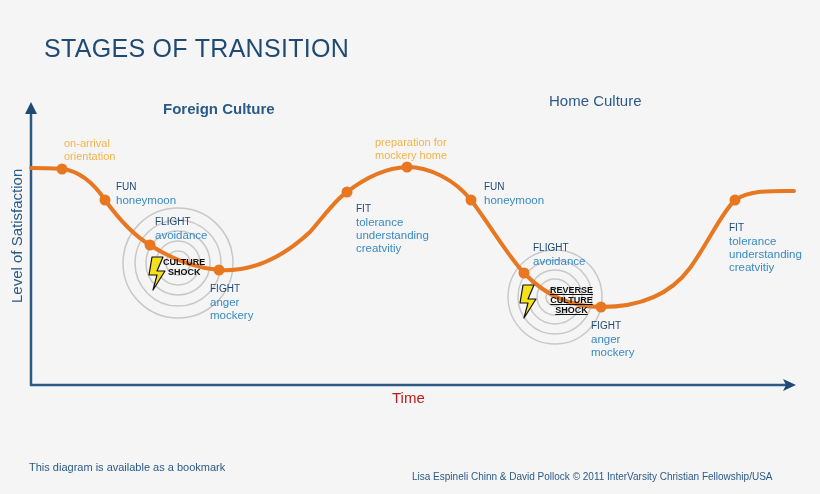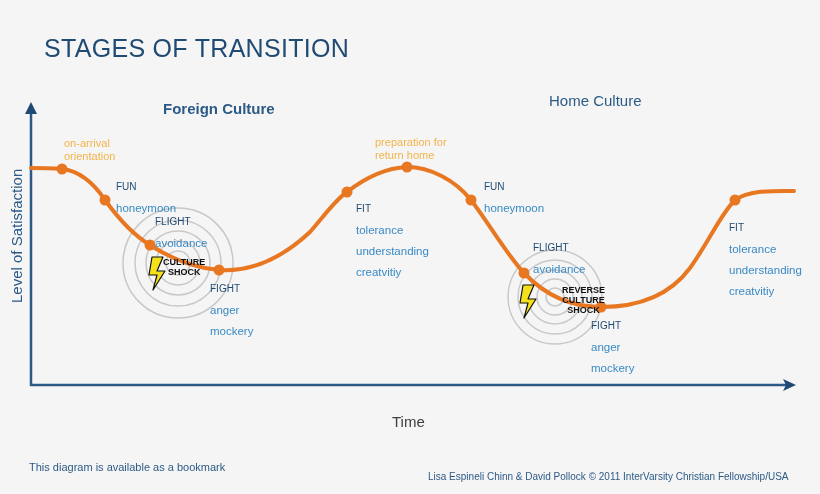--- a/index.html
+++ b/index.html
@@ -2,26 +2,26 @@
 <html><head>
 <meta charset="utf-8">
 <style>
   html, body { margin: 0; padding: 0; }
   body { width: 820px; height: 494px; background: #f5f5f5; position: relative; overflow: hidden; font-family: "Liberation Sans", sans-serif; }
   .abs { position: absolute; white-space: nowrap; }
   .title { left: 44px; top: 34px; font-size: 25px; color: #1f4a73; letter-spacing: 0.3px; }
   .section { font-size: 15px; color: #2c5a86; }
   .orange-lbl { font-size: 11px; color: #f2b44a; line-height: 13px; }
   .stage { font-size: 10px; color: #1f4a73; line-height: 15px; }
-  .sub { font-size: 11.5px; color: #3a8ac4; line-height: 13px; margin-top: 8px; }
+  .sub { font-size: 11.5px; color: #3a8ac4; line-height: 13px; }
   .axis-y-label { font-size: 15px; color: #2c5a86; transform: rotate(-90deg); transform-origin: left top; left: 8px; top: 303px; }
-  .time { font-size: 15px; color: #404040; margin-top: 24px; }
+  .time { font-size: 15px; color: #b91c1c; }
   .note { font-size: 10.5px; color: #2c5a86; line-height: 15px; }
   .small { font-size: 11px; color: #2c5a86; line-height: 11px; }
-  .credit { font-size: 10px; color: #2c5a86; margin-left: 16px; }
+  .credit { font-size: 10px; color: #2c5a86; }
   svg.chart { position: absolute; left: 0; top: 0; }
   .shock-text { font-size: 9px; font-weight: bold; color: #111; line-height: 10px; text-align: center; }
 </style>
 </head>
 <body>
 
 <div class="abs title">STAGES OF TRANSITION</div>
 
 <div class="abs section" style="left:163px; top:100px;font-weight:bold;">Foreign Culture</div>
 <div class="abs section" style="left:549px; top:92px;">Home Culture</div>
@@ -80,33 +80,33 @@
   </g>
 
   <polygon points="152,257 163,257 157,271 165,271 153,290 157,275 149,275" fill="#f4e11c" stroke="#111" stroke-width="1.2" stroke-linejoin="round"></polygon>
   <polygon points="523,285 534,285 528,299 536,299 524,318 528,303 520,303" fill="#f4e11c" stroke="#111" stroke-width="1.2" stroke-linejoin="round"></polygon>
 </svg>
 
 <div class="abs shock-text" style="left:163px; top:257px;">
   <div>CULTURE</div>
   <div>SHOCK</div>
 </div>
-<div class="abs shock-text" style="left:562px; top:285px;">
+<div class="abs shock-text" style="left:550px; top:285px;text-decoration:underline;">
   <div>REVERSE</div>
   <div>CULTURE</div>
   <div>SHOCK</div>
 </div>
 
 <div class="abs orange-lbl" style="left:64px; top:137px;">
   <div>on-arrival</div>
   <div>orientation</div>
 </div>
 <div class="abs orange-lbl" style="left:375px; top:136px;">
   <div>preparation for</div>
-  <div>return home</div>
+  <div>mockery home</div>
 </div>
 
 <div class="abs" style="left:116px; top:179px;">
   <div class="stage">FUN</div>
   <div class="sub">honeymoon</div>
 </div>
 <div class="abs" style="left:155px; top:214px;">
   <div class="stage">FLIGHT</div>
   <div class="sub">avoidance</div>
 </div>

